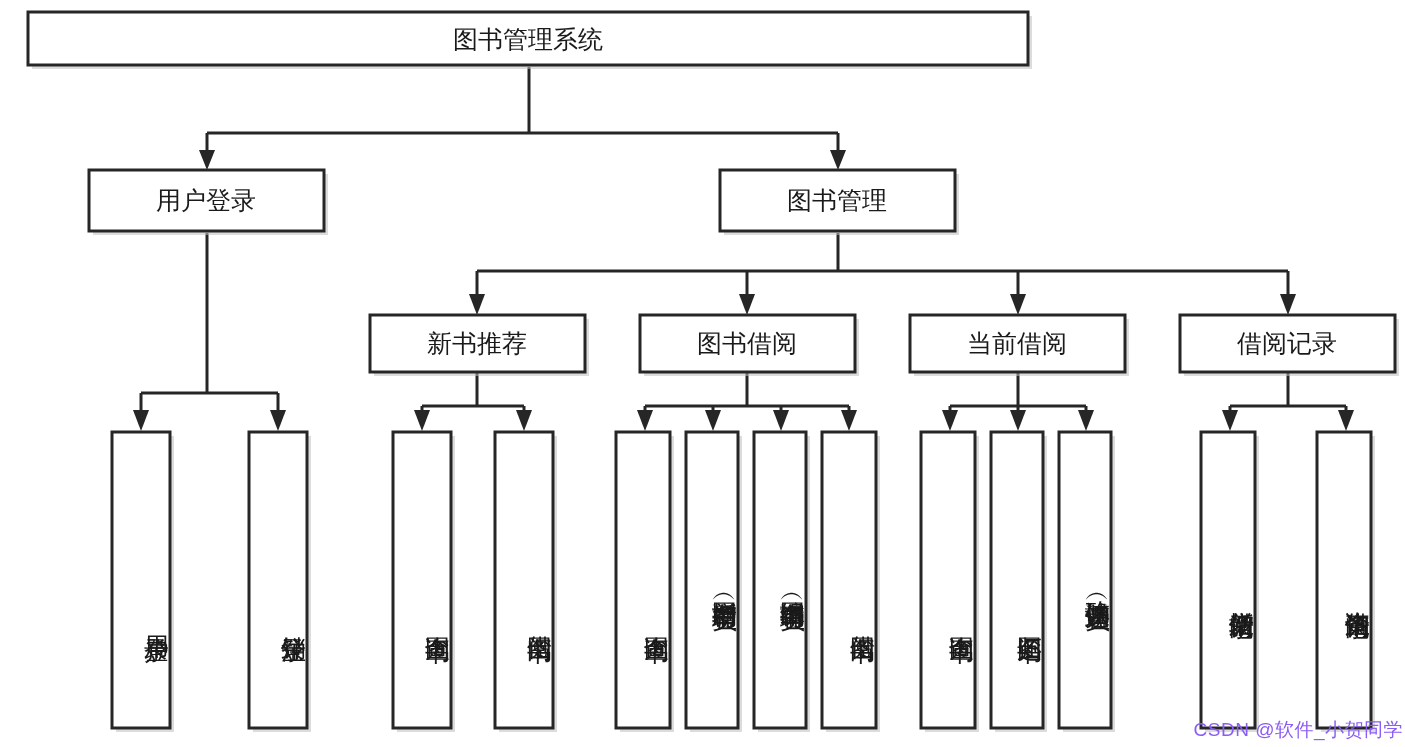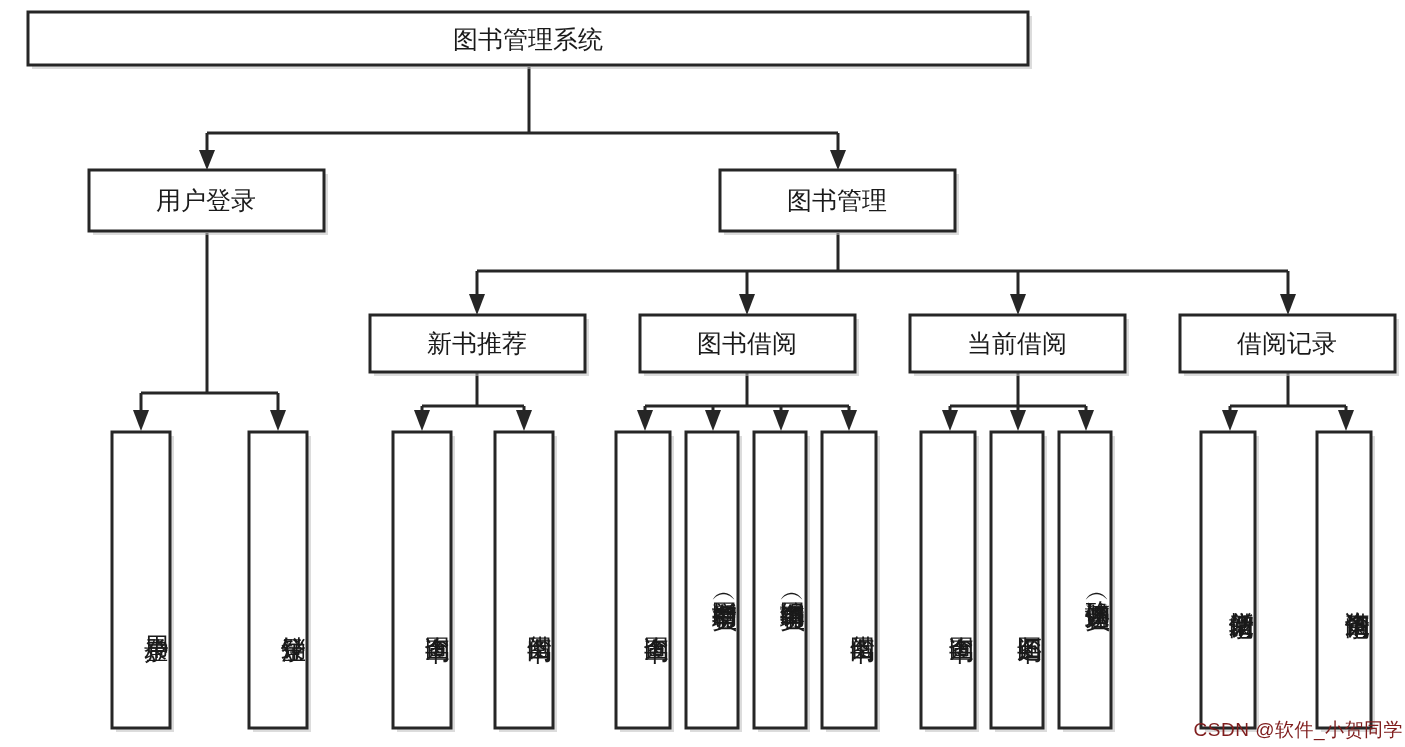--- a/index.html
+++ b/index.html
@@ -70,21 +70,21 @@
     justify-content: center;
     white-space: nowrap;
     pointer-events: none;
   }
   .watermark {
     position: absolute;
     right: 10px;
     bottom: 4px;
     font-family: "Liberation Sans", "DejaVu Sans", sans-serif;
     font-size: 19px;
-    color: #7f1d1d;
+    color: #8b5cf6;
     white-space: nowrap;
     letter-spacing: 0.5px;
     text-align: center;
   }
 </style>
 </head>
 <body>
 
 <div id="diagram-root">
 

